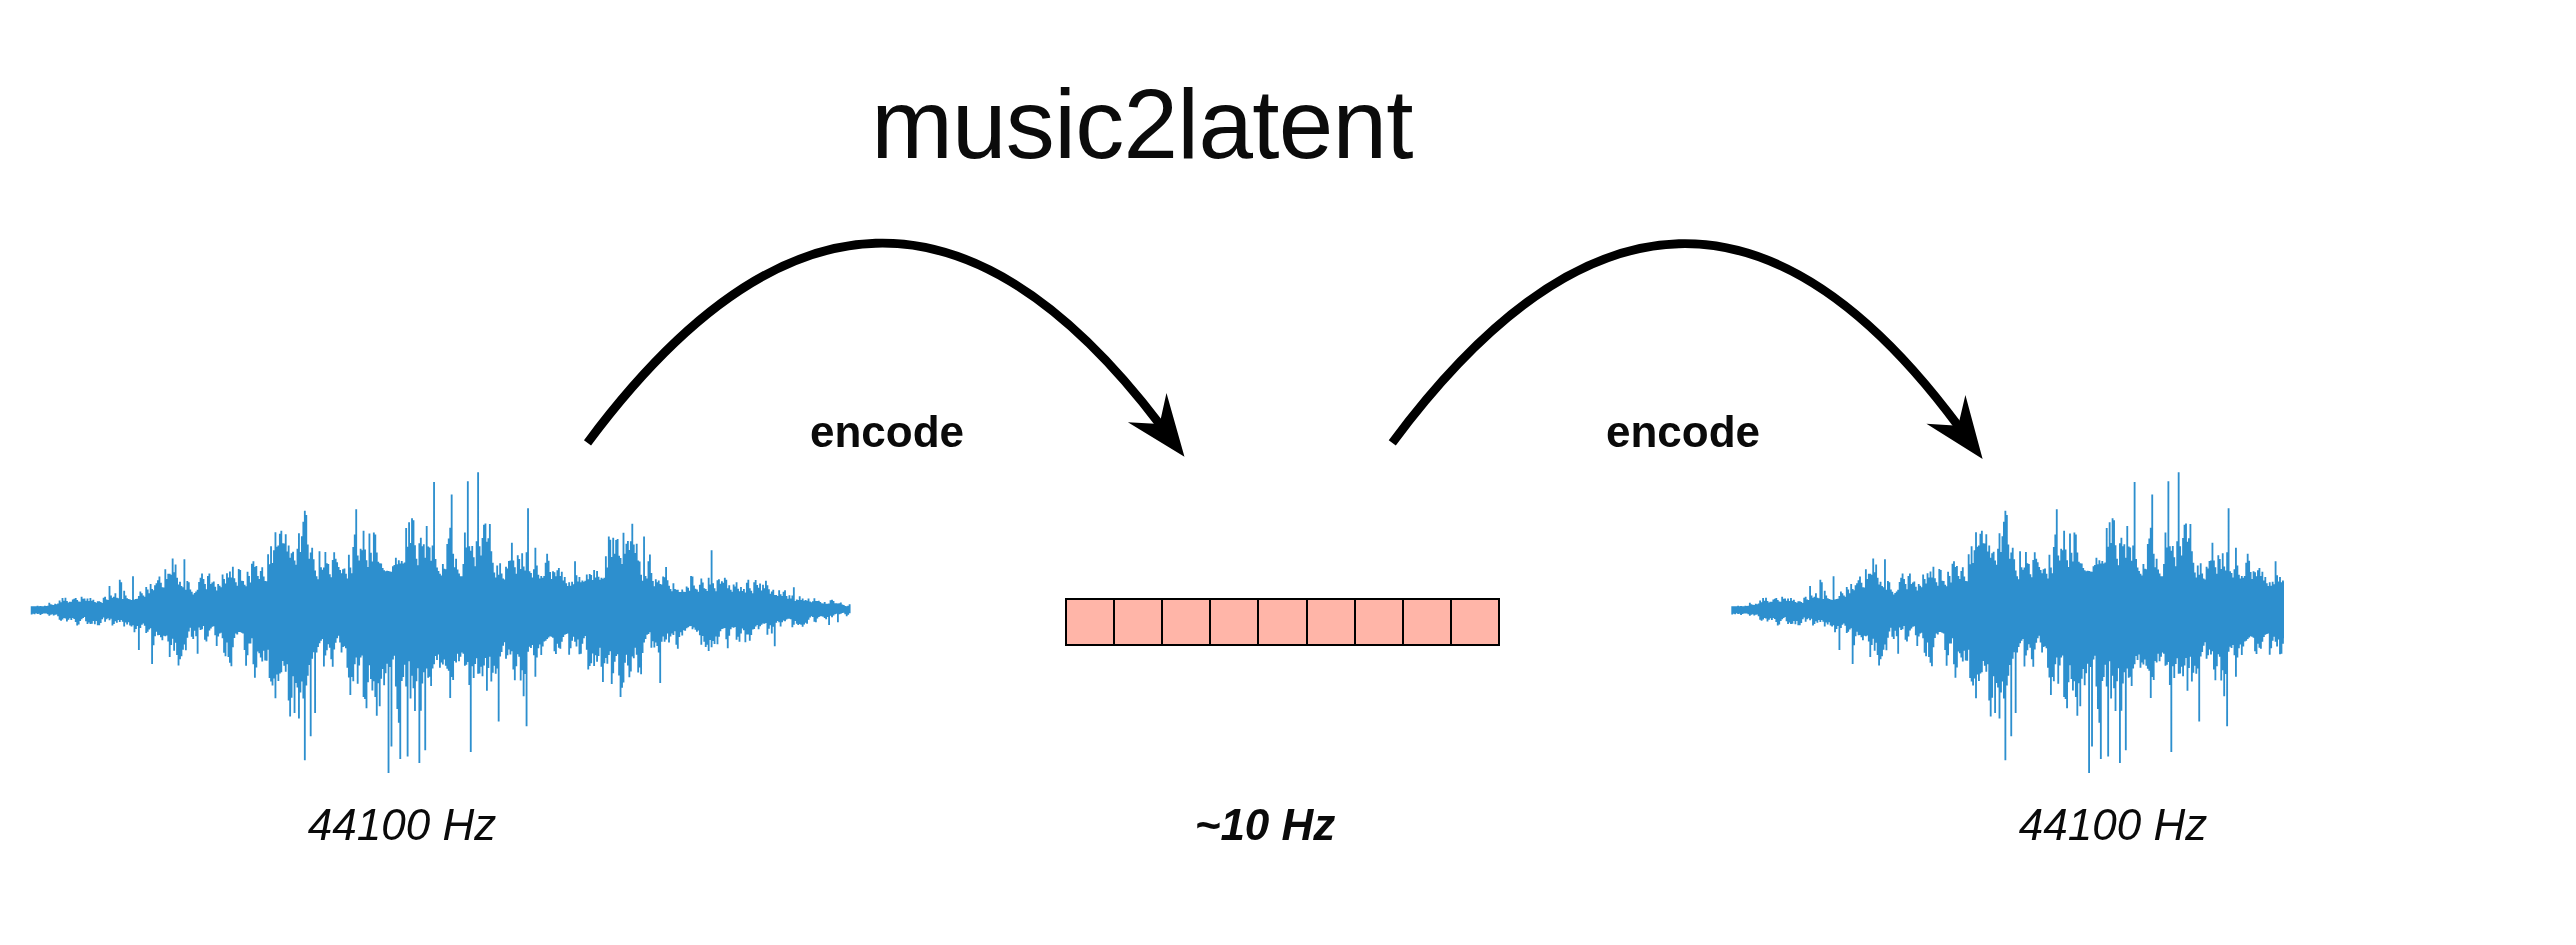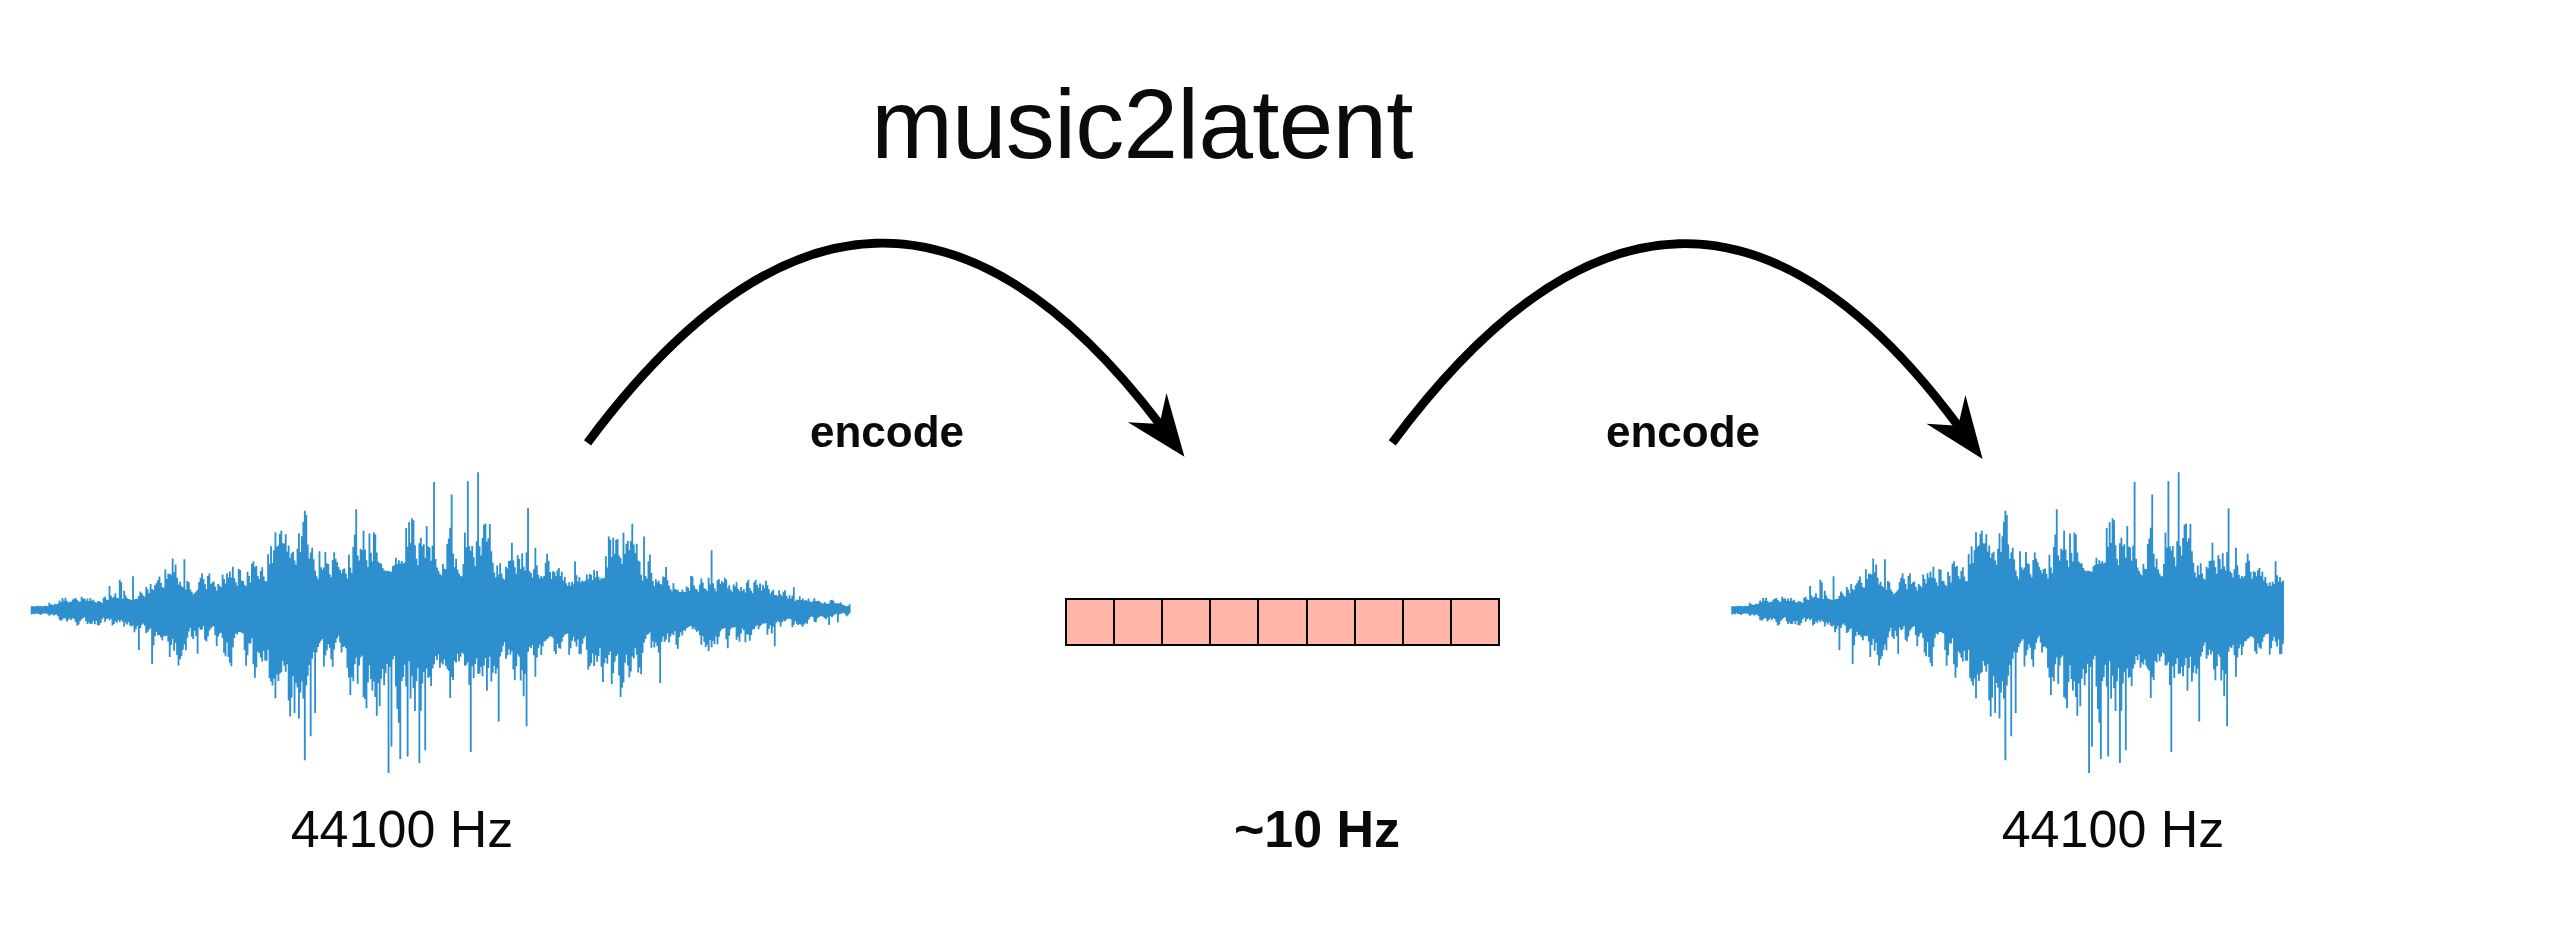--- a/index.html
+++ b/index.html
@@ -43,26 +43,27 @@
     font-weight: 700;
     line-height: 1;
     white-space: nowrap;
   }
   .proc-label.encode { left: 887px; }
   .proc-label.decode { left: 1683px; }
   .rate-label {
     position: absolute;
     top: 803px;
     transform: translateX(-50%);
-    font-size: 52px;
+    font-size: 44px;
+    font-style: italic;
     line-height: 1;
     white-space: nowrap;
   }
   .rate-label.src  { left: 402px; }
-  .rate-label.lat  { left: 1317px; font-weight: 700; text-align: right; }
+  .rate-label.lat  { left: 1265px; font-weight: 700; text-align: right; }
   .rate-label.rec  { left: 2113px; }
   .latent-row {
     position: absolute;
     left: 1065px;
     top: 598px;
     width: 435px;
     height: 48px;
     display: flex;
     border: 2.9px solid var(--cell-border, #000);
     box-sizing: border-box;

